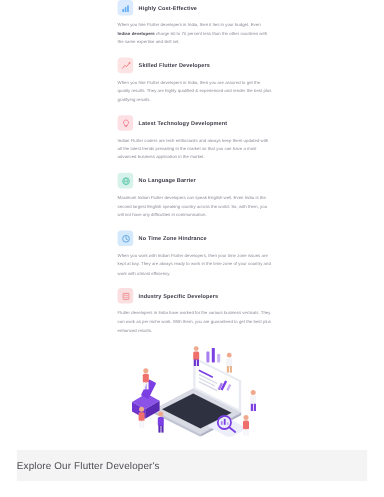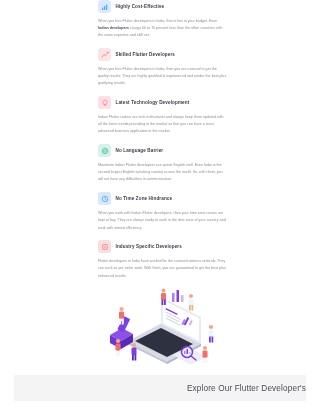--- a/index.html
+++ b/index.html
@@ -79,21 +79,21 @@
   
   .footer-band {
     position: absolute;
     left: 14px;
     top: 375px;
     width: 292px;
     height: 26px;
     background: #f4f4f4;
     display: flex;
     align-items: center;
-    justify-content: flex-end;
+    justify-content: flex-start;
   }
   .footer-title {
     font-size: 8.2px;
     color: #4c4c54;
     letter-spacing: 0.15px;
     font-weight: normal;
   }
 </style>
 </head>
 <body>

